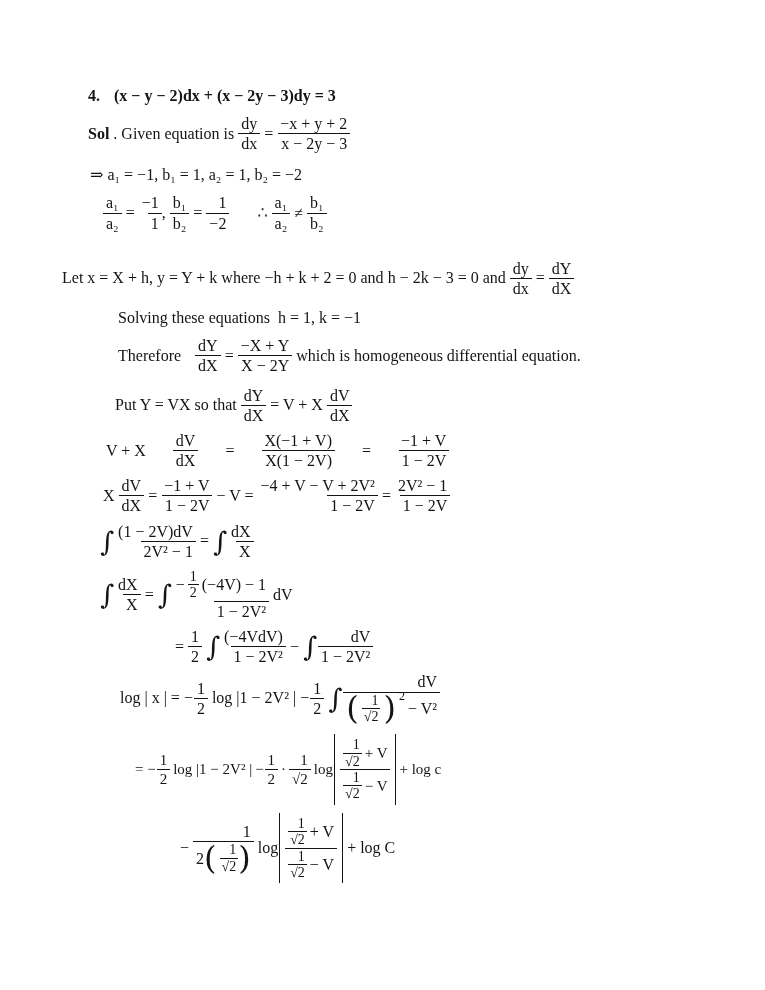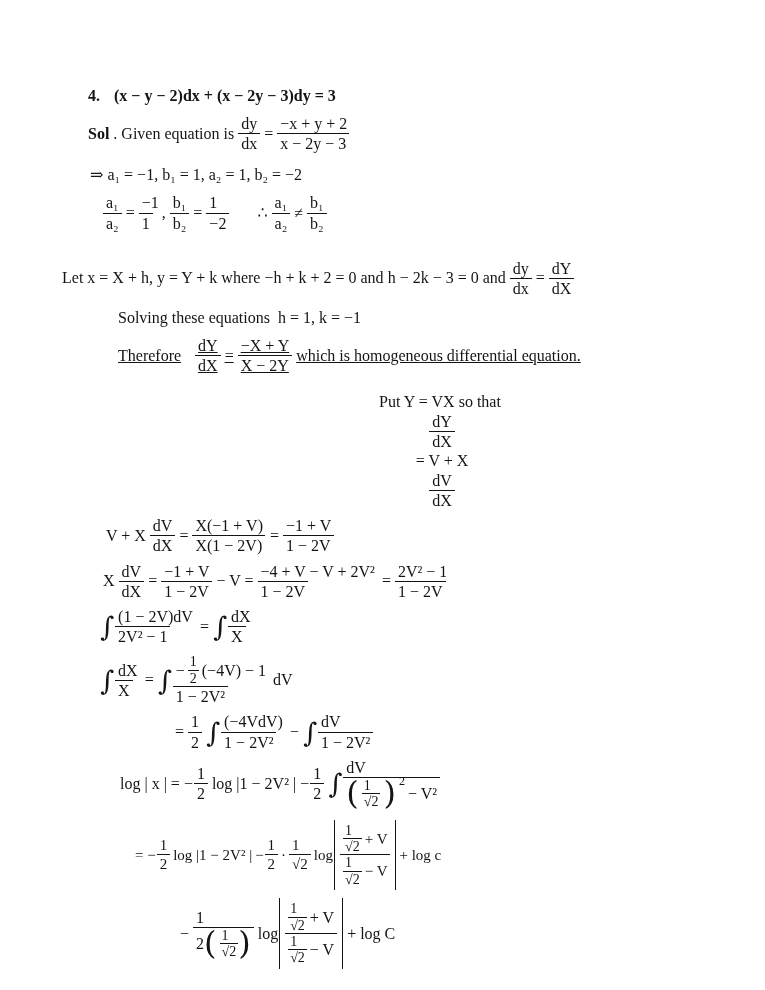--- a/index.html
+++ b/index.html
@@ -19,21 +19,21 @@
     line-height:1.25;
   }
   .line > * + * { margin-left:4px; }
   .bold { font-weight:bold; }
   .tok { display:inline-block; }
 
   
   .frac {
     display:inline-flex;
     flex-direction:column;
-    align-items:flex-start;
+    align-items:flex-end;
     text-align:center;
     vertical-align:middle;
   }
   .frac .num, .frac .den {
     display:block;
     padding:0 3px;
     line-height:1.2;
   }
   .frac .den { border-top:1px solid #141414; }
   .frow {
@@ -77,23 +77,23 @@
     margin-top:-4px;
   }
 
   
   .l1  { margin:86px 0 0 88px; }
   .l2  { margin:8px  0 0 88px; }
   .l3  { margin:12px 0 0 90px; }
   .l4  { margin:8px 0 0 103px; }
   .l5  { margin:26px 0 0 62px; }
   .l6  { margin:10px 0 0 118px; }
-  .l7  { margin:8px 0 0 118px;text-decoration:underline; }
-  .l8  { margin:16px 0 0 115px;flex-direction:column; }
-  .l9  { margin:6px  0 0 106px; }
+  .l7  { margin:8px 0 0 118px; }
+  .l8  { margin:10px 0 0 115px; }
+  .l9  { margin:6px  0 0 106px;gap:23px; }
   .l10 { margin:6px  0 0 103px; }
   .l11 { margin:6px  0 0 100px; }
   .l12 { margin:8px  0 0 100px; }
   .l13 { margin:6px  0 0 175px; }
   .l14 { margin:6px  0 0 120px; }
   .l15 { margin:10px 0 0 135px; font-size:15px; }
   .l15 > * + * { margin-left:3px; }
   .l16 { margin:8px  0 0 180px; }
 
   .gapM { margin-left:14px !important; }

